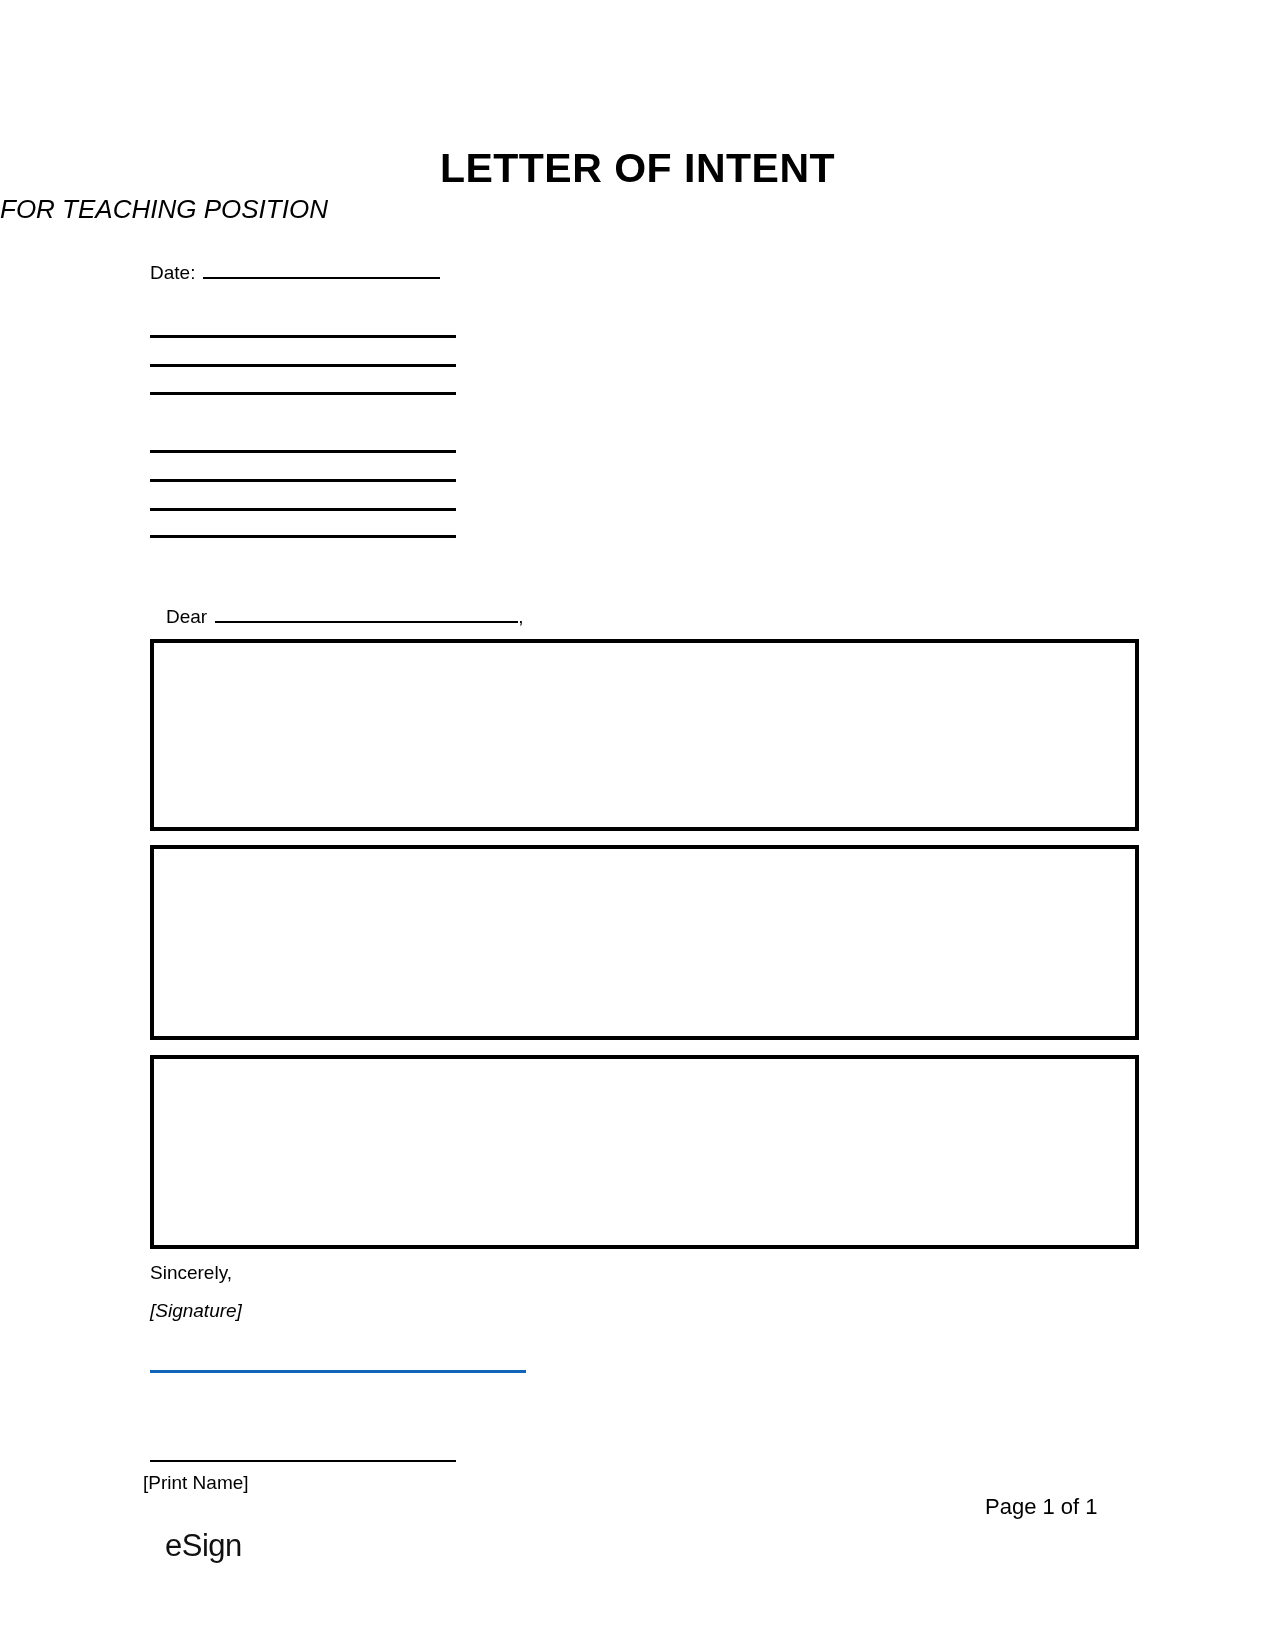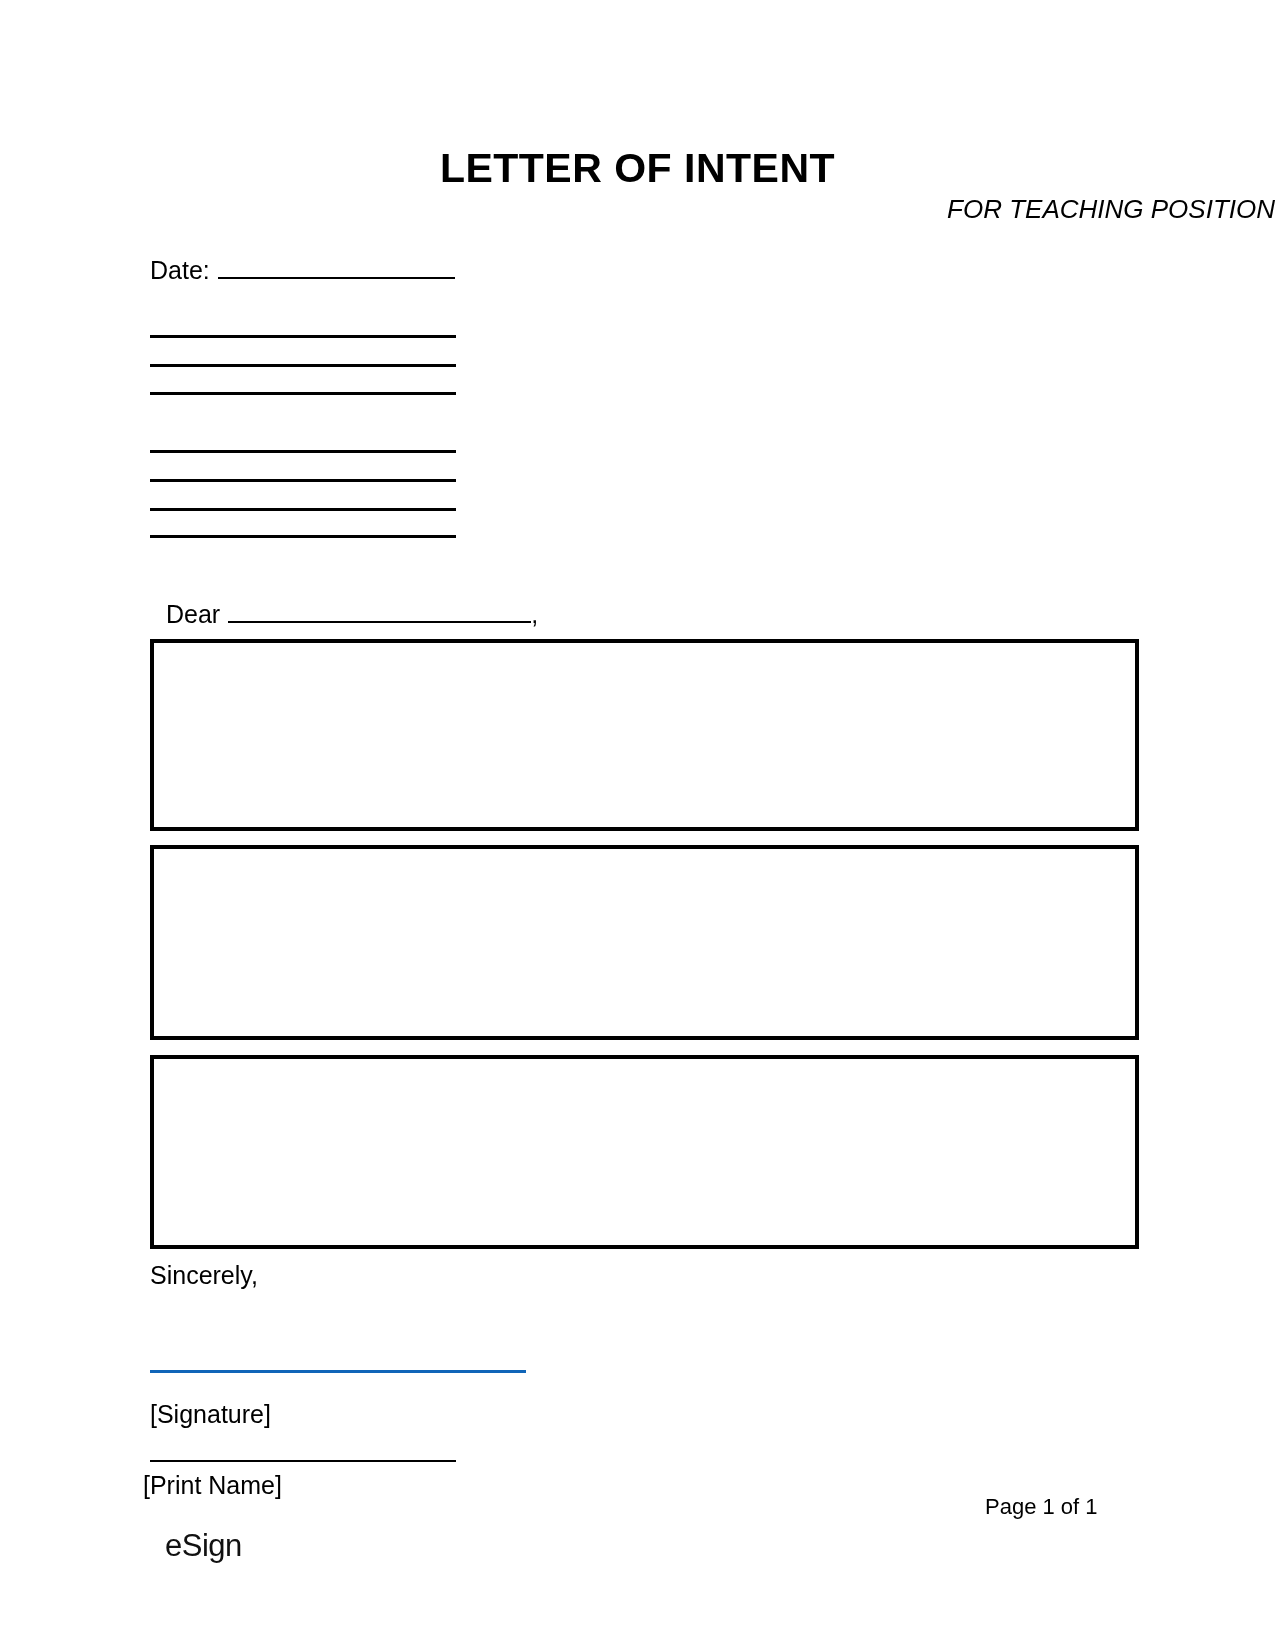--- a/index.html
+++ b/index.html
@@ -25,28 +25,28 @@
     text-align: center;
     font-size: 41px;
     font-weight: bold;
     letter-spacing: 0.5px;
     line-height: 1;
   }
   #subtitle {
     top: 196px;
     left: 0;
     width: 1275px;
-    text-align: right;
+    text-align: left;
     font-size: 26px;
     font-style: italic;
     line-height: 1;
   }
 
   .bodytext {
-    font-size: 25px;
+    font-size: 19px;
     line-height: 1;
     white-space: nowrap;
   }
 
   #date-row  { top: 256px; left: 150px; }
   #dear-row  { top: 600px; left: 166px; }
 
   .inline-blank {
     display: inline-block;
     border-bottom: 2px solid #000;
@@ -78,21 +78,21 @@
 
   #closing   { top: 1263px; left: 150px; }
 
   #signature-line {
     top: 1370px;
     left: 150px;
     width: 376px;
     height: 3px;
     background: #1065b8;
   }
-  #signature-placeholder { top: 1402px; left: 150px; }
+  #signature-placeholder { top: 1301px; left: 150px; font-style: italic; }
 
   #printname-line {
     top: 1460px;
     left: 150px;
     width: 306px;
     height: 2px;
     background: #000;
   }
   #printname-placeholder { top: 1473px; left: 143px; }
 

